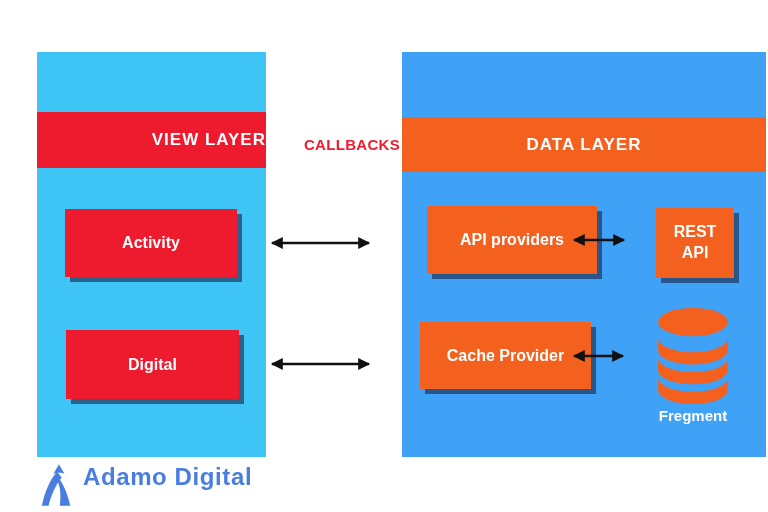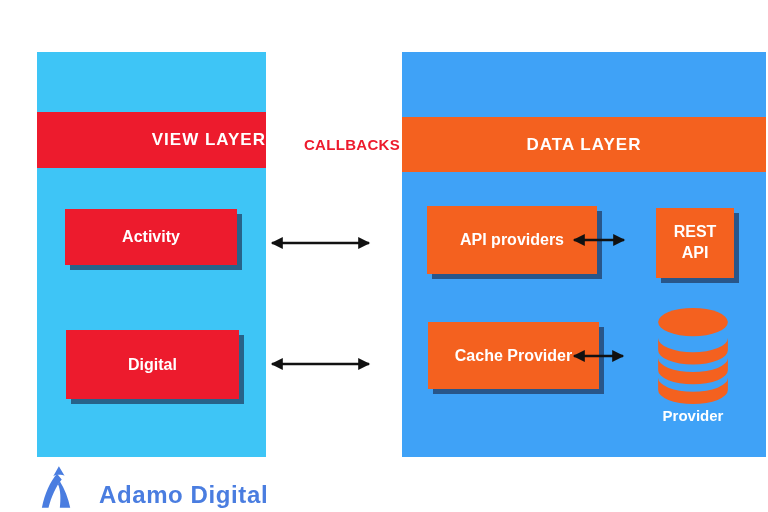--- a/index.html
+++ b/index.html
@@ -30,26 +30,26 @@
   .node {
     position: absolute;
     display: flex; align-items: center; justify-content: center;
     color: #ffffff; font-weight: bold; font-size: 16px;
     text-align: center;
     box-shadow: 5px 5px 0 rgba(26, 39, 71, 0.62);
   }
   .node-red    { background: var(--red, #ED1B2D); }
   .node-orange { background: var(--orange, #F4611F); }
 
-  .node-activity { left: 28px;  top: 157px; width: 172px; height: 56px; }
+  .node-activity { left: 28px;  top: 157px; width: 172px; height: 68px; }
   .node-fregment { left: 29px;  top: 278px; width: 173px; height: 69px; }
   .node-api      { left: 25px;  top: 154px; width: 170px; height: 68px; }
   .node-rest     { left: 254px; top: 156px; width: 78px;  height: 70px;
                    white-space: pre-line; line-height: 1.3; font-size: 16px; }
-  .node-cache    { left: 26px;  top: 270px; width: 171px; height: 67px; }
+  .node-cache    { left: 18px;  top: 270px; width: 171px; height: 67px; }
 
   
   .callbacks {
     position: absolute; left: 266px; top: 136px; width: 108px;
     text-align: center;
     color: var(--red, #ED1B2D);
     font-weight: 800; font-size: 15px; letter-spacing: 0.3px; margin-left: 32px;
   }
 
   
@@ -58,21 +58,21 @@
     position: absolute; left: 245px; top: 355px; width: 92px;
     text-align: center; color: #ffffff; font-weight: bold; font-size: 15px;
   }
 
   
   .arrows { position: absolute; left: 0; top: 0; pointer-events: none; }
 
   
   .logo {
     position: absolute; left: 40px; top: 463px; height: 46px;
-    display: flex; align-items: flex-end; gap: 25px;
+    display: flex; align-items: flex-start; gap: 9px;
   }
   .logo-text {
     color: var(--logo-blue, #4A7DE0);
     font-size: 24px; font-weight: 600; letter-spacing: 0.6px;
   }
 </style>
 </head>
 <body>
 
 <div class="canvas">
@@ -97,21 +97,21 @@
     <div class="node node-orange node-cache">Cache Provider</div>
 
     <svg class="db-icon" viewBox="0 0 76 104" width="76" height="98">
       <g fill="#F4611F">
         <ellipse cx="38" cy="16" rx="37" ry="15"></ellipse>
         <path d="M1,33 A37,15 0 0 0 75,33 L75,46 A37,15 0 0 1 1,46 Z"></path>
         <path d="M1,54 A37,15 0 0 0 75,54 L75,67 A37,15 0 0 1 1,67 Z"></path>
         <path d="M1,75 A37,15 0 0 0 75,75 L75,88 A37,15 0 0 1 1,88 Z"></path>
       </g>
     </svg>
-    <div class="db-label">Provider</div>
+    <div class="db-label">Fregment</div>
   </section>
 
   <svg class="arrows" width="768" height="512" viewBox="0 0 768 512">
     <defs>
       <marker id="ah" viewBox="0 0 10 10" refX="9" refY="5" markerWidth="13" markerHeight="12" markerUnits="userSpaceOnUse" orient="auto-start-reverse">
         <path d="M0,0 L10,5 L0,10 Z" fill="#111111"></path>
       </marker>
     </defs>
     <line x1="272" y1="243" x2="369" y2="243" stroke="#111111" stroke-width="2.4" marker-start="url(#ah)" marker-end="url(#ah)"></line>
     <line x1="272" y1="364" x2="369" y2="364" stroke="#111111" stroke-width="2.4" marker-start="url(#ah)" marker-end="url(#ah)"></line>

